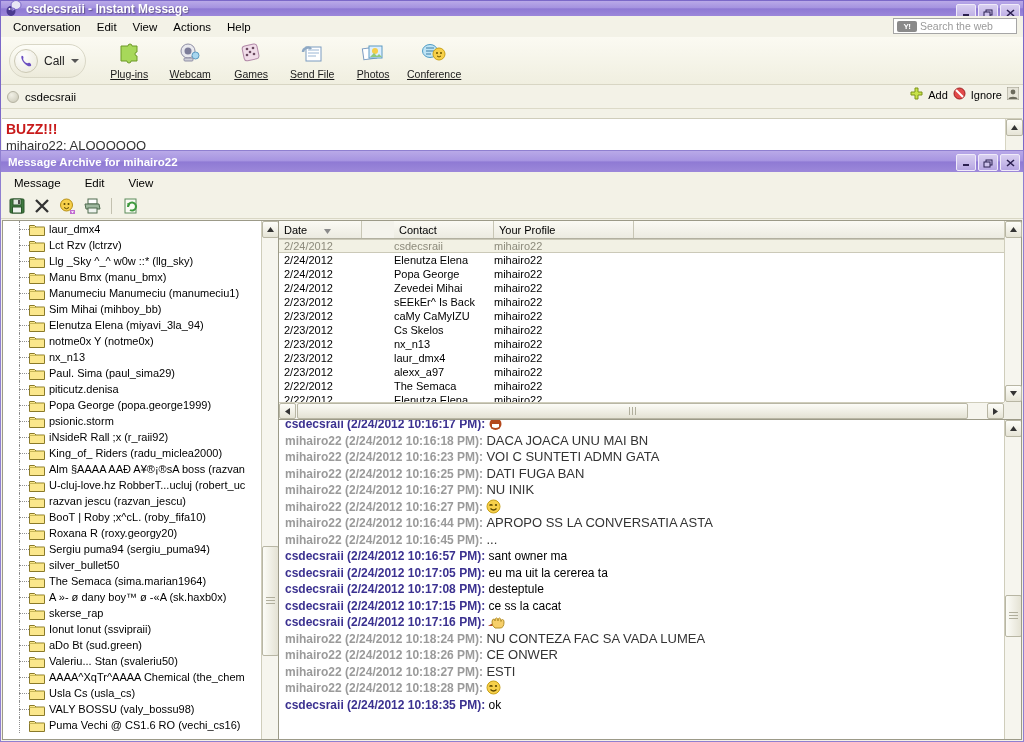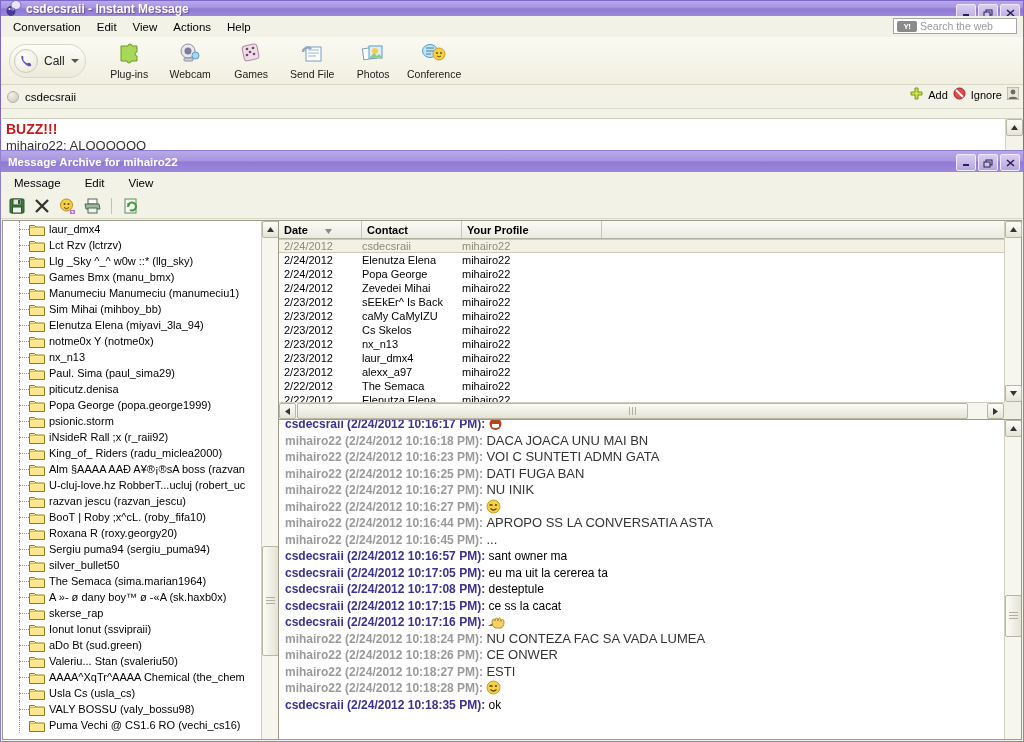--- a/index.html
+++ b/index.html
@@ -94,21 +94,21 @@
     display:flex; align-items:center; justify-content:center;
   }
   .tb-call .label { font-size: 12px; margin: 0 6px; color: #222; }
   .caret { width:0;height:0;border-left:4px solid transparent;border-right:4px solid transparent;border-top:4px solid #555; }
   .tb-item {
     width: 55px; height: 44px;
     display: flex; flex-direction: column; align-items: center; justify-content: flex-start;
     padding-top: 2px;
   }
   .tb-item .ico { height: 26px; display:flex;align-items:center;justify-content:center; }
-  .tb-item .cap { font-size: 10.5px; color: #1a1a1a; margin-top: 1px; white-space: nowrap; }
+  .tb-item .cap { font-size: 10.5px; color: #1a1a1a; margin-top: 1px; white-space: nowrap; text-decoration: underline; }
 
   
   .buddy-strip {
     height: 24px; display: flex; align-items: center;
     padding: 0 6px; background: #f3f2e7;
     border-bottom: 1px solid #dcdac8;
     position: relative;
   }
   .buddy-dot {
     width: 12px; height: 12px; border-radius: 50%;
@@ -199,27 +199,26 @@
 
   
   .right-pane { flex: 1; display: flex; flex-direction: column; min-width: 0; background:#fff; }
   .list-area { height: 200px; flex: none; position: relative; border: 1px solid #9c9a88; background: #fff; }
   .lv-header { height: 18px; display: flex; background: #f4f3ec; border-bottom: 1px solid #b2b0a0; }
   .lv-th {
     font-size: 11px; color: #000; padding: 2px 5px;
     border-right: 1px solid #c8c6b5;
     display: flex; align-items: center; gap: 17px;
     background: linear-gradient(to bottom,#fbfaf4,#ecebe1);
-    font-weight: bold;
   }
   .lv-body { position: absolute; left:0; right:17px; top:18px; bottom:17px; overflow:hidden; }
   .lv-row { height: 14px; display: flex; align-items: center; font-size: 11px; color: #000; }
   .lv-row.sel { background: #f2f1e4; border-top:1px solid #cbc9b8; border-bottom:1px solid #cbc9b8; color:#8d8b7c; }
   .lv-c1 { width: 83px; padding-left: 5px; flex: none; }
-  .lv-c2 { width: 100px; flex: none; }
+  .lv-c2 { width: 100px; flex: none; margin-left: 32px; }
   .lv-c3 { width: 140px; flex: none; }
   .hsb { position: absolute; left: 0; right: 17px; bottom: 0; height: 17px; background: #f6f5ee; border-top: 1px solid #cfcdbb; }
   .hsb-btn { position:absolute; top:0; width:17px; height:16px;
     background: linear-gradient(to bottom,#fdfdf9,#e6e4d6); border:1px solid #b8b6a4; border-radius:2px;
     display:flex;align-items:center;justify-content:center; }
   .hsb-thumb { position:absolute; top:0; height:16px;
     background: linear-gradient(to bottom,#fcfcf7,#e4e2d4); border:1px solid #b8b6a4; border-radius:2px; }
   .hsb-thumb .grip { position:absolute; top:3px; bottom:3px; left:50%; margin-left:-4px; width:8px;
     background: repeating-linear-gradient(to right,#b0ae9c 0 1px,transparent 1px 3px); }
   .corner-box { position:absolute; right:0; bottom:0; width:17px; height:17px; background:#f0efe6; }
@@ -510,21 +509,21 @@
               </svg></span>
             <span class="tree-label">Llg _Sky ^_^ w0w ::* (llg_sky)</span>
           </div>
           <div class="tree-row">
             <span class="vline"></span>
             <span class="dots"></span>
             <span class="folder-ico"><svg width="16" height="13" viewBox="0 0 16 13">
                 <path d="M0.5 2.5h5l1.5 1.5h8.5v8.5h-15z" fill="#fbe78c" stroke="#8a7a2a"></path>
                 <path d="M0.5 4.5h15" stroke="#c9b857"></path>
               </svg></span>
-            <span class="tree-label">Games Bmx (manu_bmx)</span>
+            <span class="tree-label">Manu Bmx (manu_bmx)</span>
           </div>
           <div class="tree-row">
             <span class="vline"></span>
             <span class="dots"></span>
             <span class="folder-ico"><svg width="16" height="13" viewBox="0 0 16 13">
                 <path d="M0.5 2.5h5l1.5 1.5h8.5v8.5h-15z" fill="#fbe78c" stroke="#8a7a2a"></path>
                 <path d="M0.5 4.5h15" stroke="#c9b857"></path>
               </svg></span>
             <span class="tree-label">Manumeciu Manumeciu (manumeciu1)</span>
           </div>

